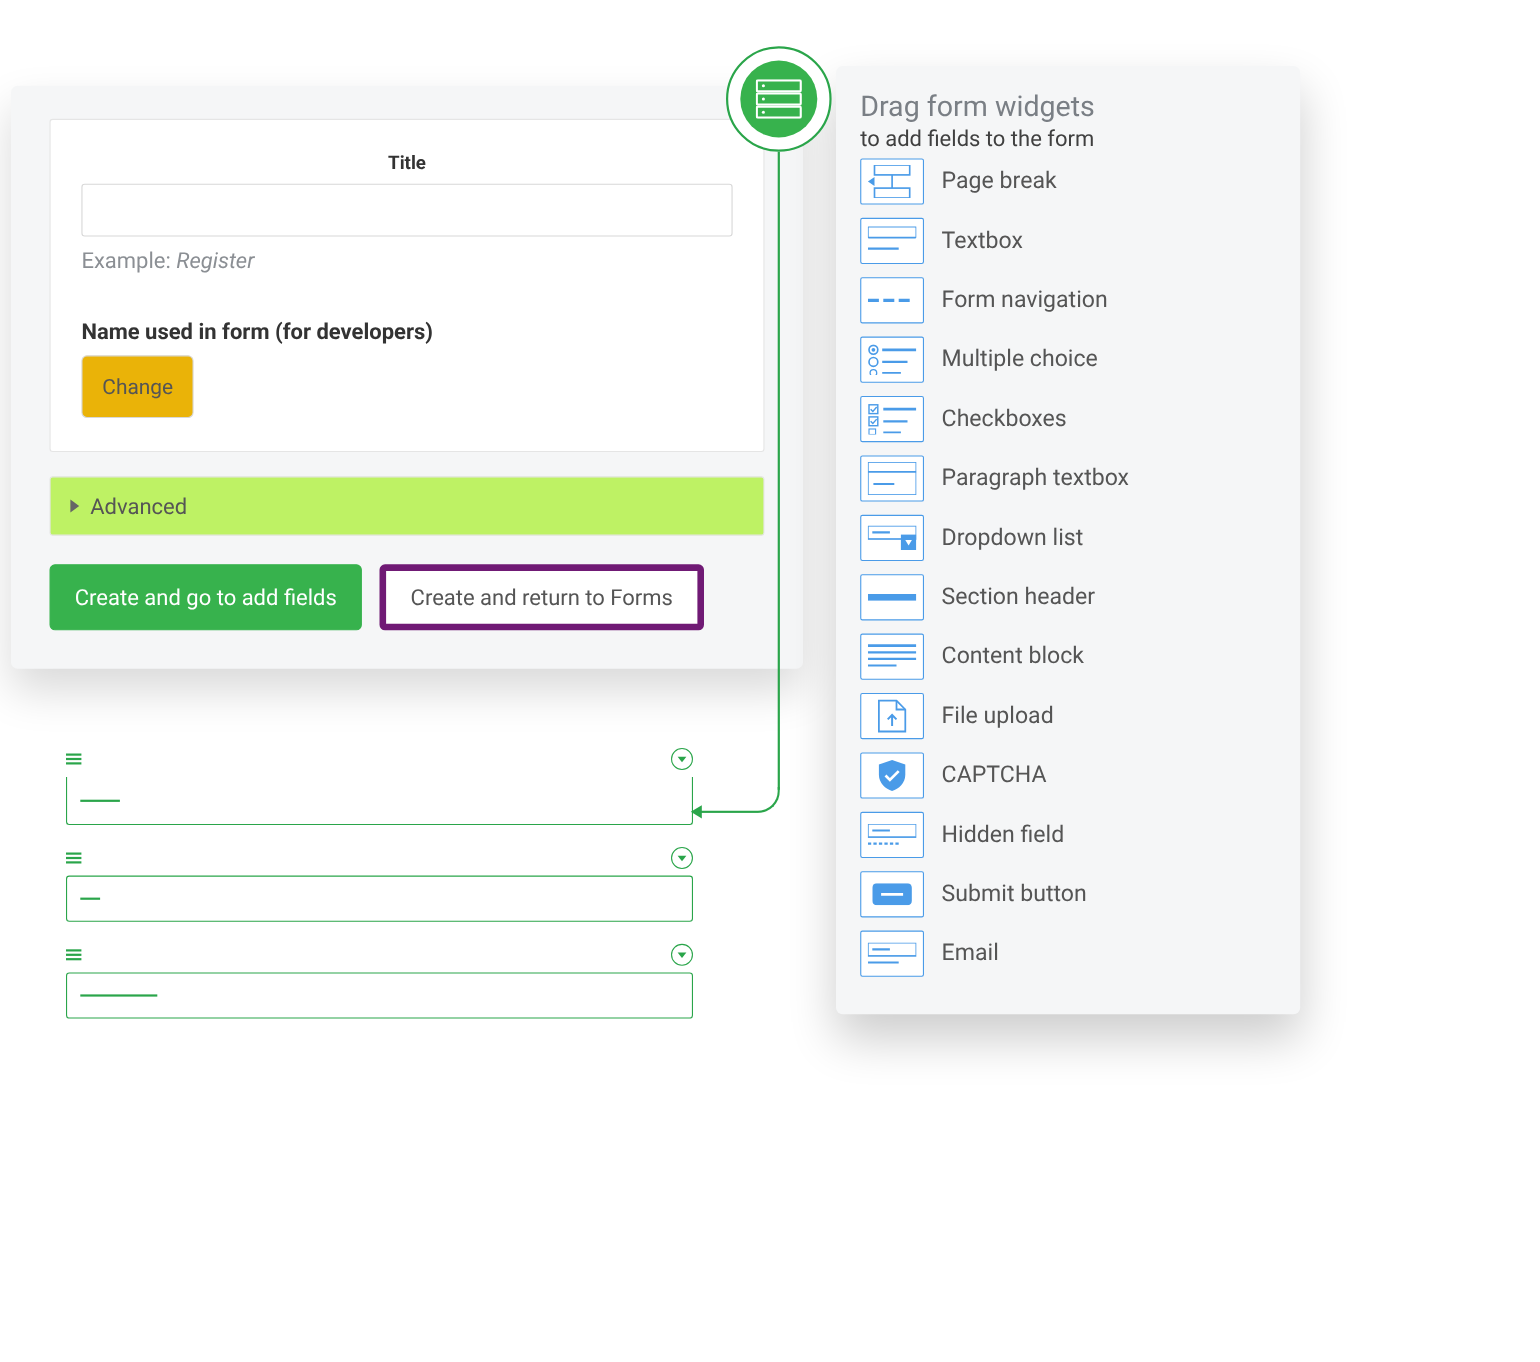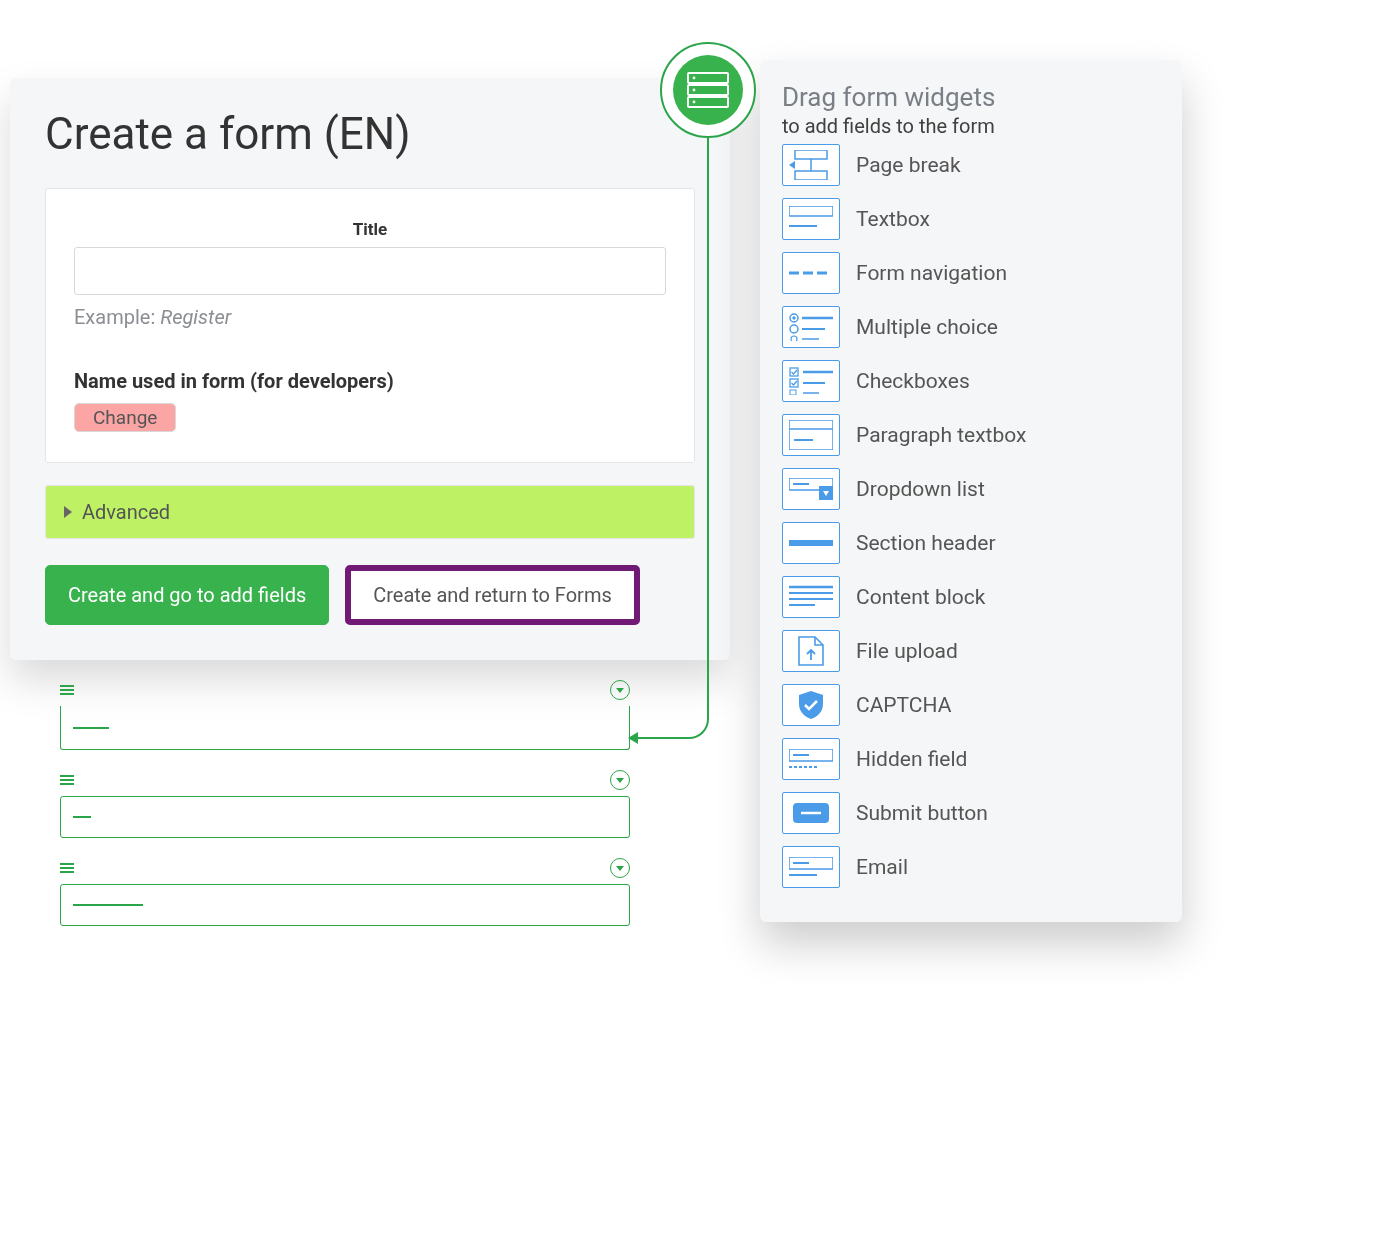--- a/index.html
+++ b/index.html
@@ -66,24 +66,24 @@
   .btn {
     display: inline-flex;
     align-items: center;
     justify-content: center;
     font-size: 19px;
     border-radius: 5px;
     cursor: pointer;
     font-family: inherit;
   }
   .btn-outline {
-    background: #fca5a5;
+    background: #eab308;
     border: 1px solid #d8d8d8;
     color: #555;
-    padding: 2px 18px;
+    padding: 16px 18px;
   }
   .advanced-bar {
     margin-top: 22px;
     background: #bef264;
     border: 1px solid #e5e5e5;
     border-radius: 3px;
     padding: 14px 18px;
     display: flex;
     align-items: center;
     gap: 10px;
@@ -261,21 +261,20 @@
     font-size: 21px;
     color: #555;
   }
 
   svg { display: block; }
 </style>
 </head>
 <body>
 
 <div class="main-panel">
-  <h1 class="main-title">Create a form (EN)</h1>
 
   <div class="card">
     <div class="field-label">Title</div>
     <input class="title-input" type="text" value="" style="">
     <div class="helper">
       <span>Example: </span><span class="italic">Register</span>
     </div>
 
     <div class="codename-label">Name used in form (for developers)</div>
     <button class="btn btn-outline">Change</button>

